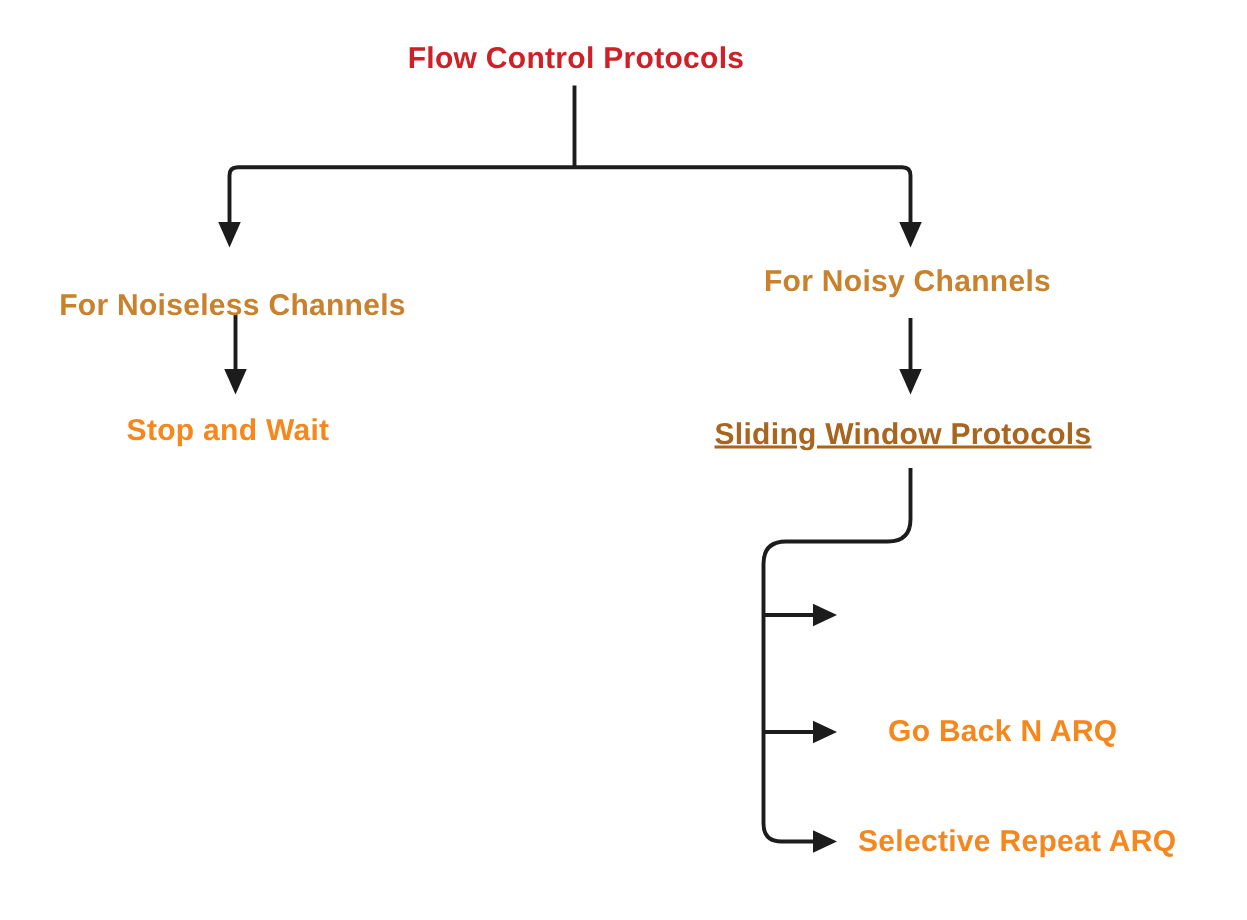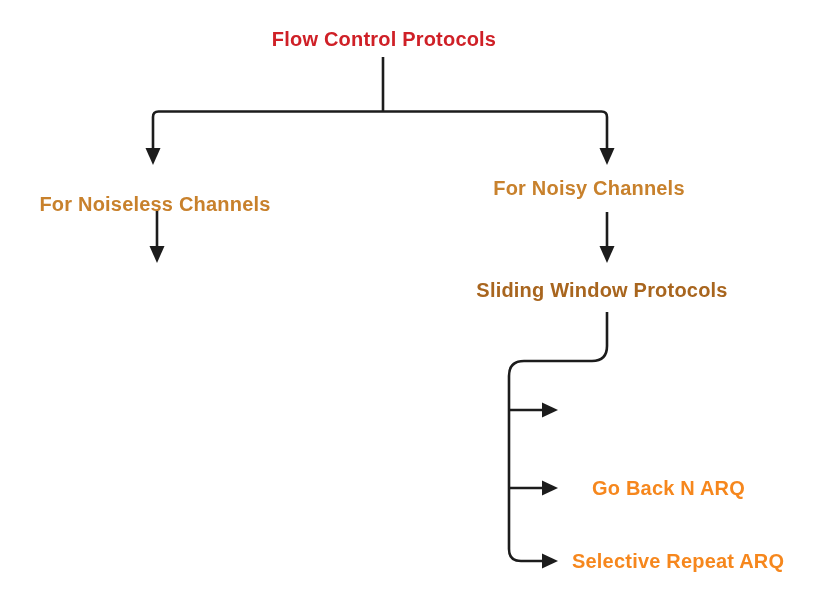--- a/index.html
+++ b/index.html
@@ -71,23 +71,24 @@
     <path class="wire" d="M509 488 H542"></path>
     <polygon class="arrowhead" points="542,402.5 542,417.5 558,410"></polygon>
     <polygon class="arrowhead" points="542,480.5 542,495.5 558,488"></polygon>
     <polygon class="arrowhead" points="542,553.5 542,568.5 558,561"></polygon>
   </svg>
 
   <div class="label center c-root" style="left:384px; top:39px;">Flow Control Protocols</div>
 
   <div class="label center c-channel" style="left:155px; top:204px;">For Noiseless Channels</div>
 
-  <div class="label center c-channel" style="left:589px; top:188px;">For Noisy Channels</div>
+  <div class="label center c-channel" style="left:605px; top:188px;">For Noisy Channels</div>
 
+  <div class="label center c-leaf" style="left:152px; top:287px;">Stop and Wait</div>
 
-  <div class="label center c-sliding" style="left:602px; top:290px;">Sliding Window Protocols</div>
+  <div class="label center c-sliding" style="left:602px; top:290px;text-decoration:underline;">Sliding Window Protocols</div>
 
 
   <div class="label leftal c-leaf" style="left:572px; top:488px;margin-left:20px;">Go Back N ARQ</div>
 
   <div class="label leftal c-leaf" style="left:572px; top:561px;">Selective Repeat ARQ</div>
 
 </div>
 
 </body></html>

